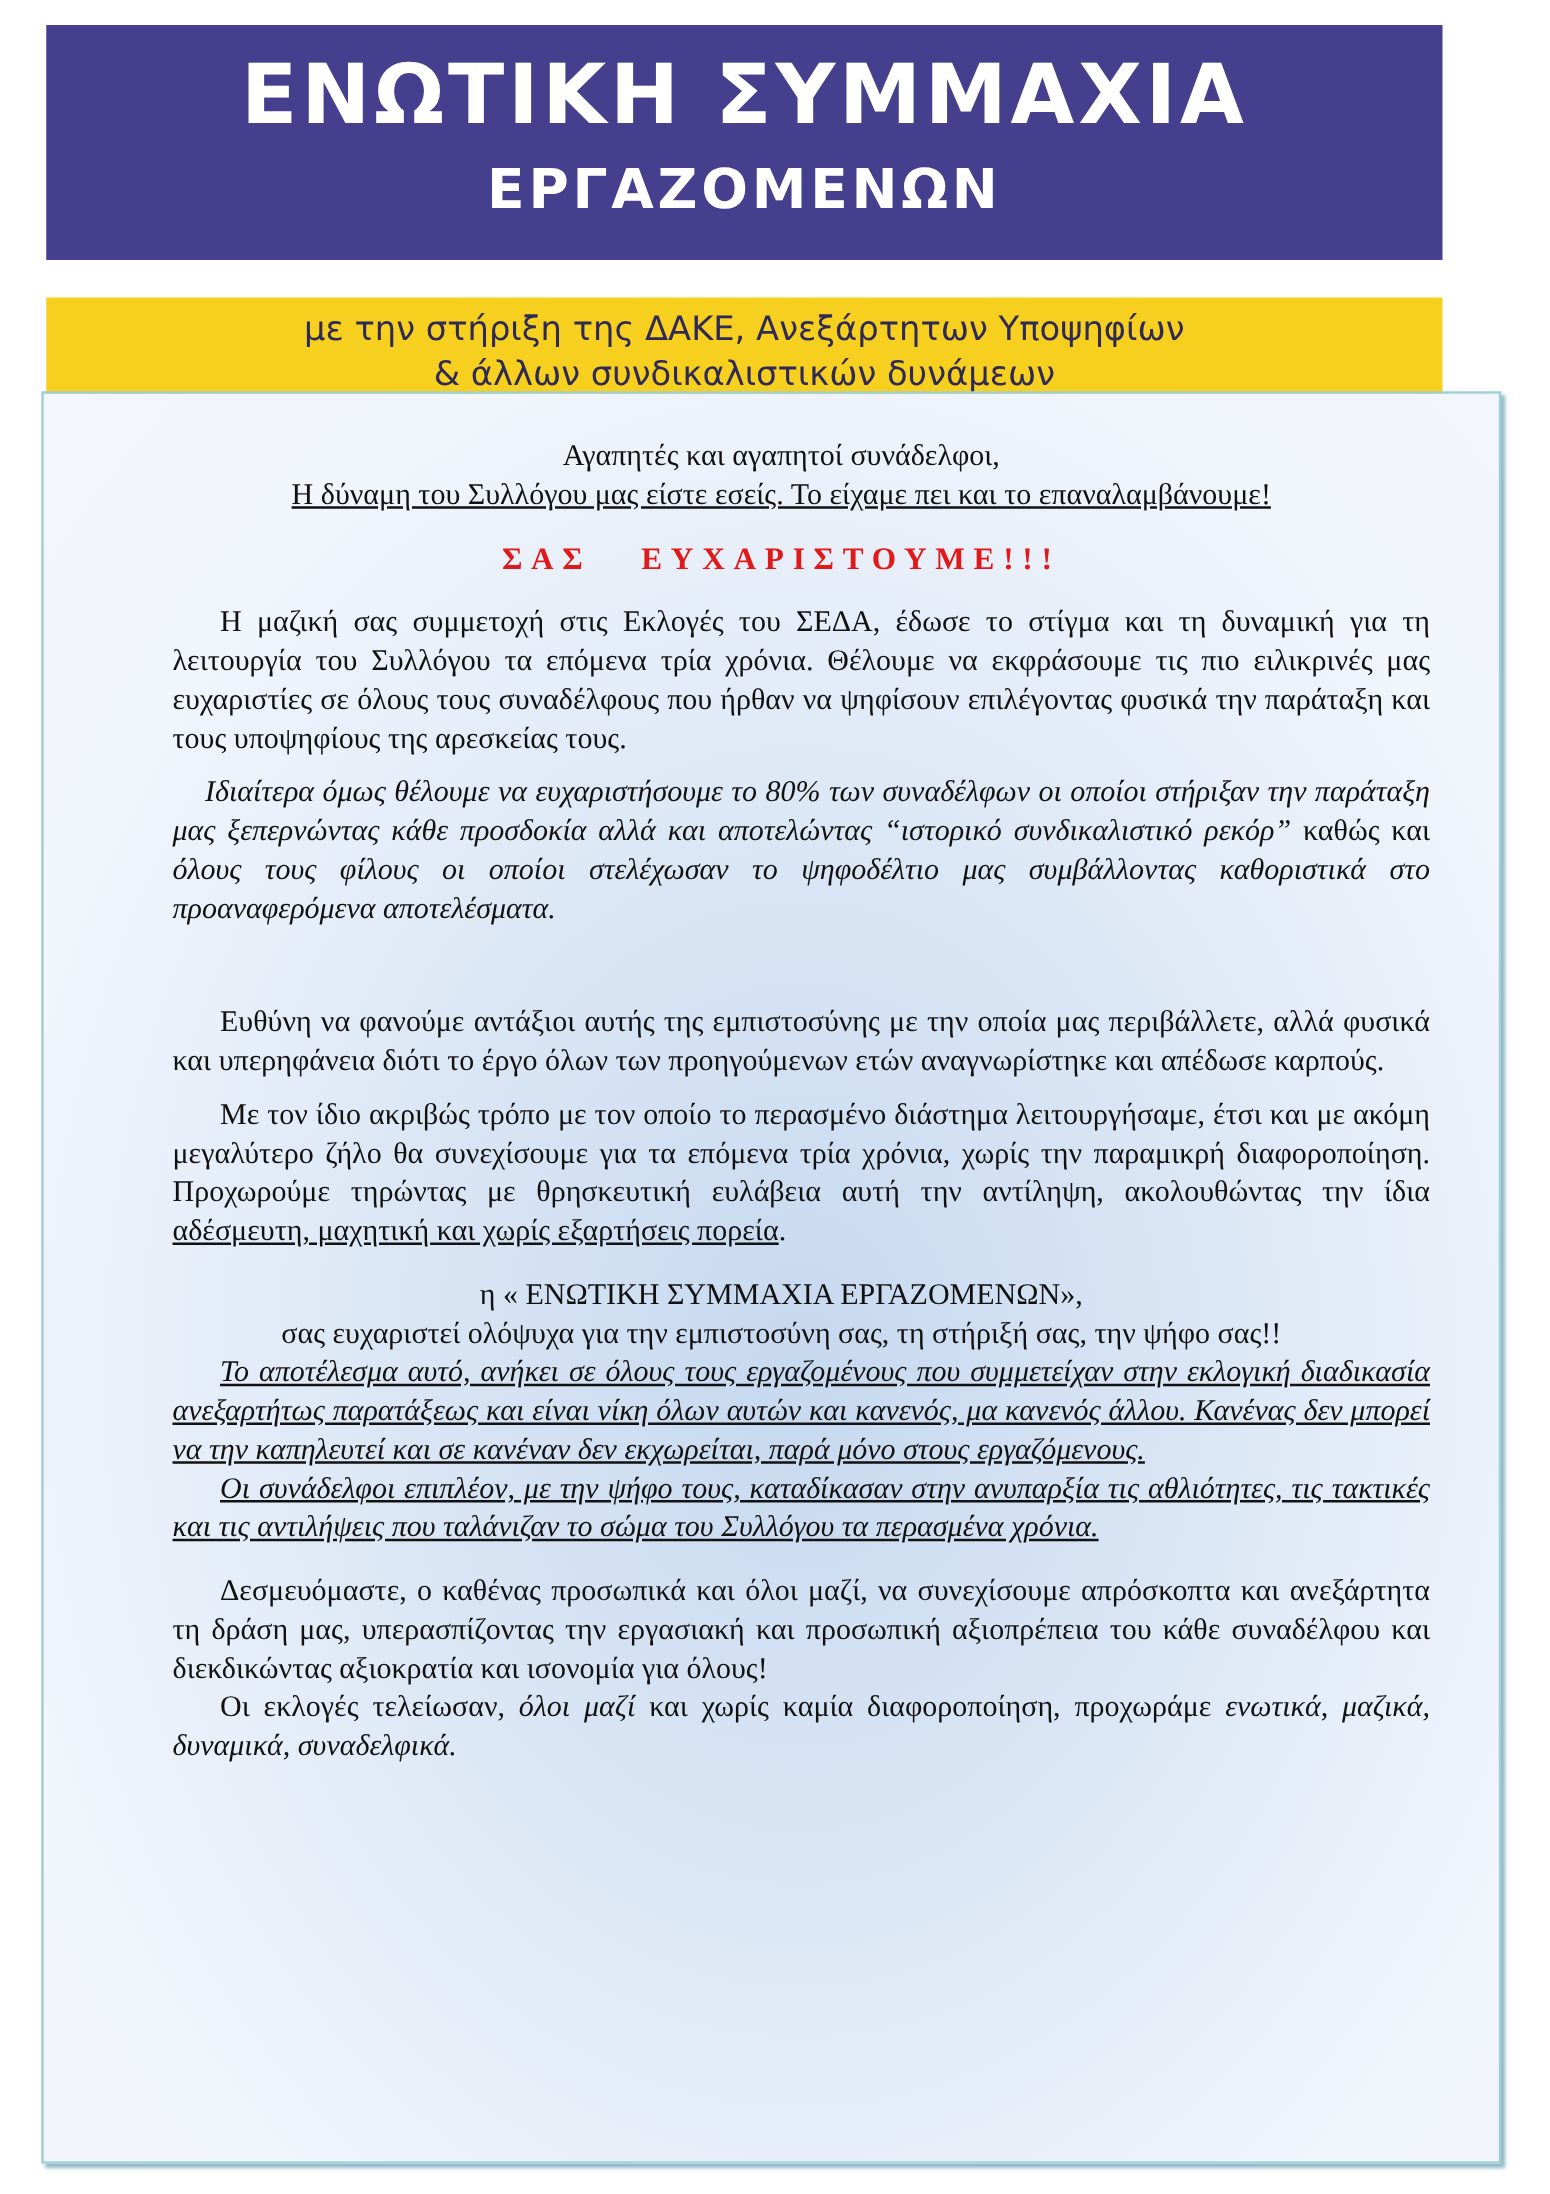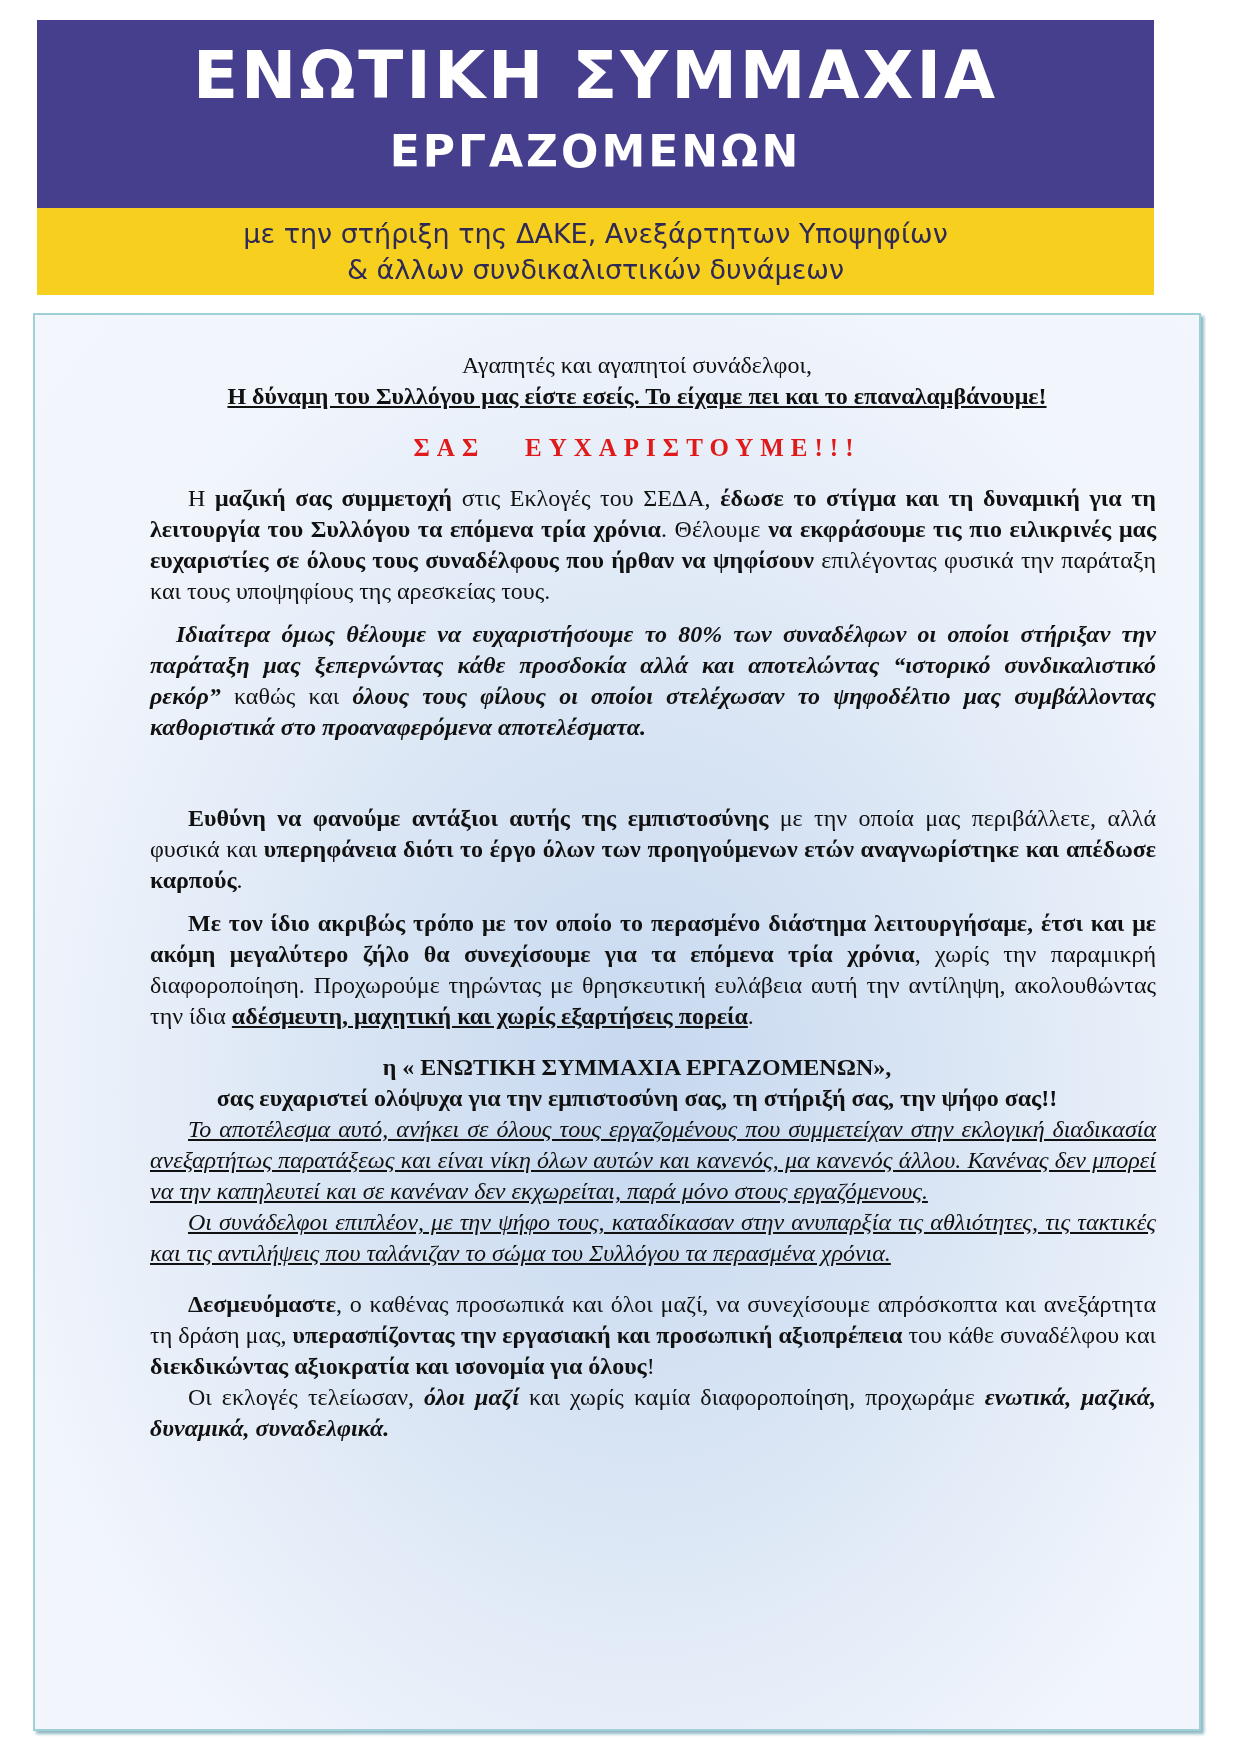--- a/index.html
+++ b/index.html
@@ -11,35 +11,35 @@
   .banner-top {
     height: 188px; background: #463f8d;
     display: flex; flex-direction: column; align-items: center; justify-content: center;
     color: #ffffff; font-family: "DejaVu Sans", "Liberation Sans", sans-serif; font-weight: bold;
   }
   .banner-top .l1 { font-size: 66px; line-height: 76px; letter-spacing: 3px; }
   .banner-top .l2 { font-size: 44px; line-height: 76px; letter-spacing: 3px; }
   .banner-bottom {
     height: 87px; background: #f7cf1e;
     display: flex; flex-direction: column; align-items: center; justify-content: center;
-    color: #2e2a55; font-family: "DejaVu Sans", "Liberation Sans", sans-serif;
+    color: #2e2a55; font-family: "DejaVu Sans", "Liberation Sans", sans-serif; margin-top: 30px;
   }
   .banner-bottom div { font-size: 27px; line-height: 36px; }
 
   .box {
     position: absolute; left: 33px; top: 313px; width: 1168px; height: 1418px;
     border: 2px solid #9fd0d8; box-sizing: border-box;
     background: radial-gradient(ellipse at 52% 55%, #c6d8ef 0%, #d9e5f4 35%, #f1f5fc 75%, #f3f6fc 100%);
     box-shadow: 3px 3px 3px #8fb8c4;
   }
-  .content { position: absolute; left: 118px; top: 350px; width: 1038px; font-size: 24px; line-height: 31px; }
+  .content { position: absolute; left: 106px; top: 350px; width: 1038px; font-size: 24px; line-height: 31px; }
   .center { text-align: center; }
   .justify { text-align: justify; }
   .u { text-decoration: underline; }
-  .b { font-weight: bold; }
+  .b { font-weight: normal; }
   .i { font-style: italic; }
   .indent { text-indent: 38px; margin-left: 32px; }
   .red { color: #e01a1a; font-weight: bold; letter-spacing: 7px; font-size: 25px; }
   p { margin: 0; }
   .gap-s { height: 12px; }
   .gap-m { height: 20px; }
   .gap-l { height: 48px; }
 </style>
 </head>
 <body>

